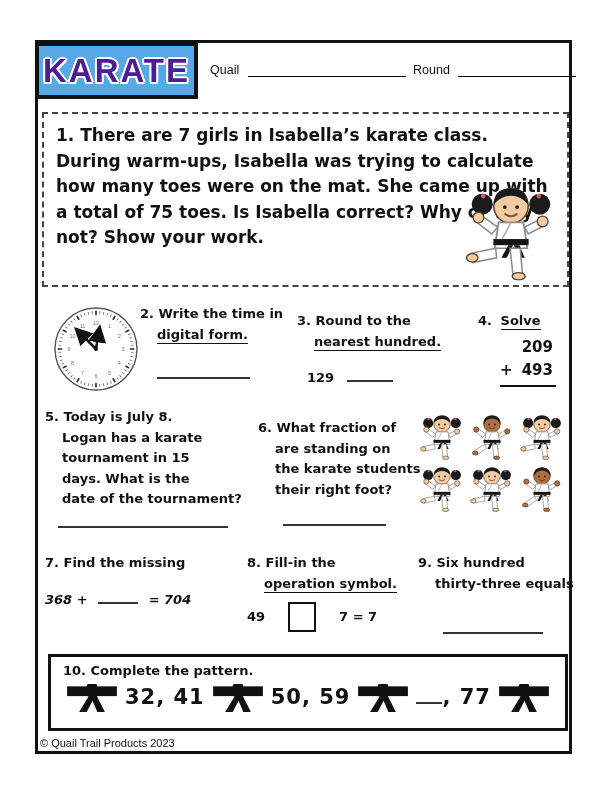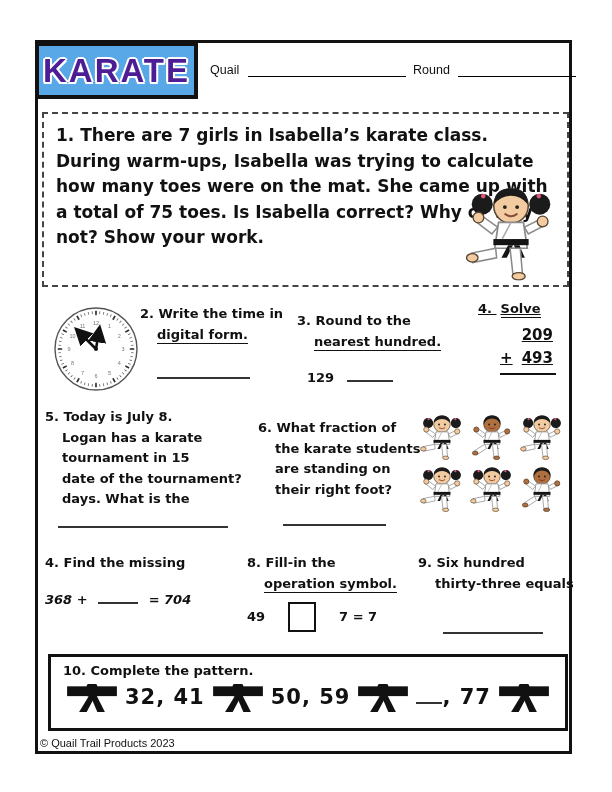--- a/index.html
+++ b/index.html
@@ -164,47 +164,47 @@
 
   <div class="q" style="left:297px;top:311px;width:150px;">
     <div>3. Round to the</div>
     <div class="indent"><span class="u">nearest hundred.</span></div>
     <div style="margin-top:16px;margin-left:10px;">
       <span>129</span>
       <span class="blank" style="width:46px;margin-left:8px;"></span>
     </div>
   </div>
 
-  <div class="q" style="left:478px;top:299px;width:90px;text-decoration:underline;">
+  <div class="q" style="left:478px;top:311px;width:90px;">
     <div>
       <span>4.</span>
       <span class="u" style="margin-left:4px;">Solve</span>
     </div>
     <div class="sum">
       <div class="sum-top">209</div>
       <div class="sum-bot">
         <span>+</span>
         <span>493</span>
       </div>
     </div>
   </div>
 
   <div class="q" style="left:45px;top:407px;width:210px;">
     <div>5. Today is July 8.</div>
     <div class="indent">Logan has a karate</div>
     <div class="indent">tournament in 15</div>
+    <div class="indent">days. What is the</div>
     <div class="indent">date of the tournament?</div>
-    <div class="indent">days. What is the</div>
   </div>
   <div class="ansline" style="left:58px;top:526px;width:170px;"></div>
 
   <div class="q" style="left:258px;top:418px;width:165px;">
     <div>6. What fraction of</div>
+    <div class="indent">are standing on</div>
     <div class="indent">the karate students</div>
-    <div class="indent">are standing on</div>
     <div class="indent">their right foot?</div>
   </div>
   <div class="ansline" style="left:283px;top:524px;width:103px;"></div>
 
   <div id="kids">
     <svg class="kid" viewBox="0 0 48 52">
         <use href="#sym-kid-girl"></use>
       </svg>
     <svg class="kid brown" viewBox="0 0 48 52">
         <use href="#sym-kid-boy"></use>
@@ -217,21 +217,21 @@
       </svg>
     <svg class="kid" viewBox="0 0 48 52">
         <use href="#sym-kid-girl"></use>
       </svg>
     <svg class="kid brown" viewBox="0 0 48 52">
         <use href="#sym-kid-boy"></use>
       </svg>
   </div>
 
   <div class="q" style="left:45px;top:553px;width:190px;">
-    <div>4. Find the missing</div>
+    <div>7. Find the missing</div>
     <div style="margin-top:16px;font-style:italic;">
       <span>368 +</span>
       <span class="blank" style="width:40px;margin:0 6px;"></span>
       <span>= 704</span>
     </div>
   </div>
 
   <div class="q" style="left:247px;top:553px;width:165px;">
     <div>8. Fill-in the</div>
     <div class="indent"><span class="u">operation symbol.</span></div>

